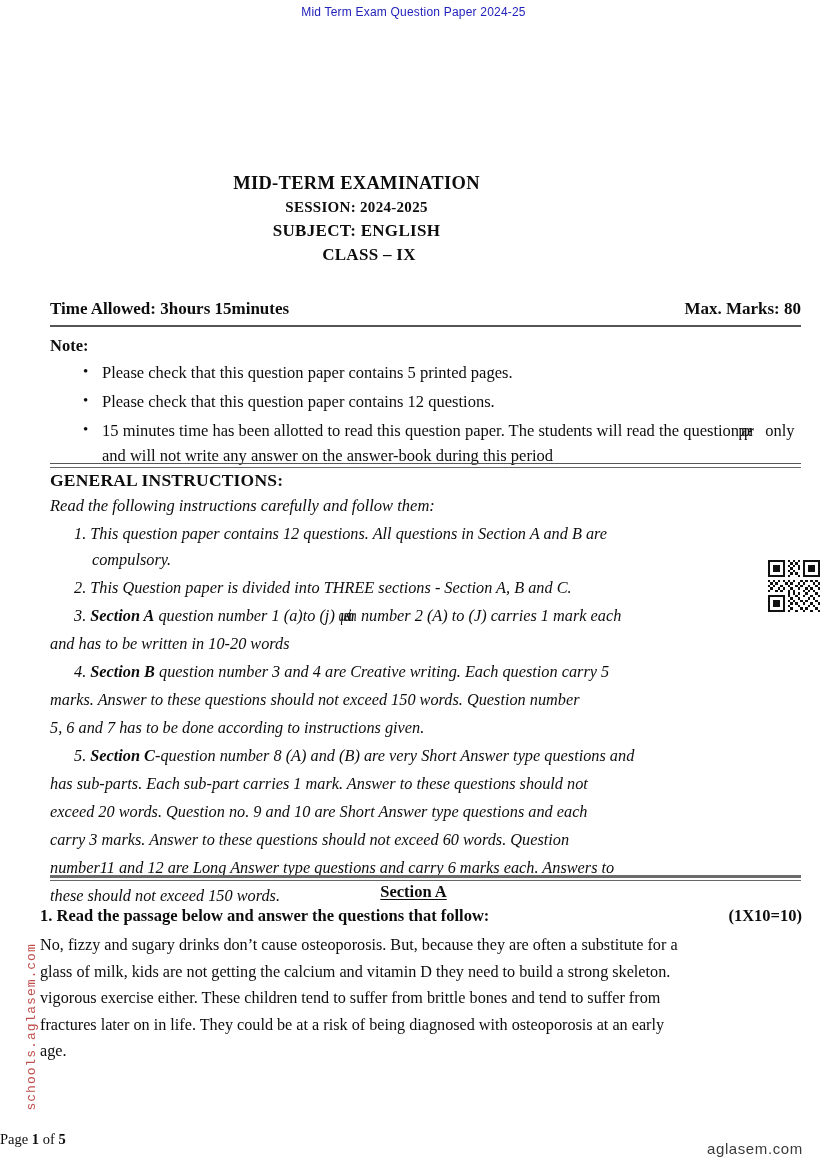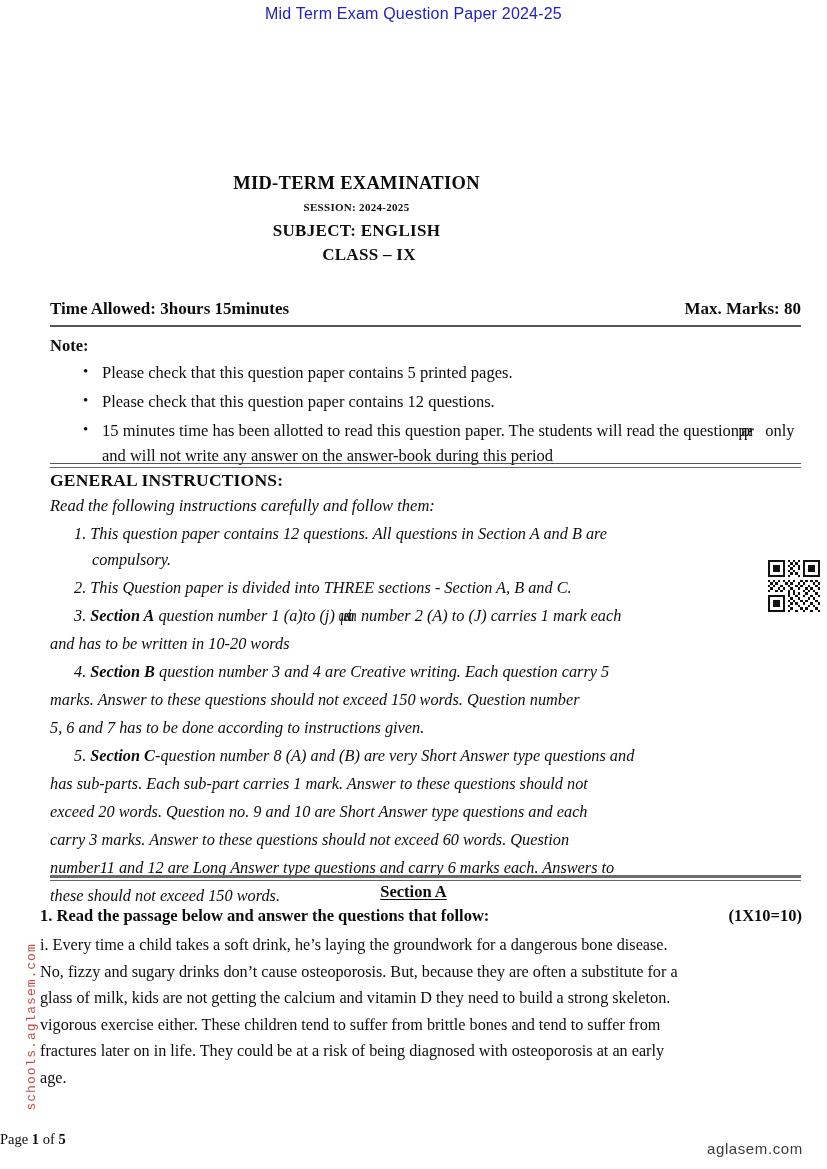--- a/index.html
+++ b/index.html
@@ -19,21 +19,21 @@
   }
 
   
   .top-header {
     position: absolute;
     top: 5px;
     left: 0;
     width: 827px;
     text-align: center;
     font-family: "Liberation Sans", "DejaVu Sans", sans-serif;
-    font-size: 16px;
+    font-size: 12px;
     letter-spacing: 0.2px;
     color: #2222bb;
   }
 
   
   .sheet {
     position: absolute;
     top: 0;
     left: 0;
     width: 827px;
@@ -47,21 +47,21 @@
     width: 713px;
     text-align: center;
   }
   .title-block div {
     font-weight: bold;
     font-size: 18px;
     line-height: 23.5px;
     letter-spacing: 0.3px;
   }
   .title-block .t1 { font-size: 18.5px; }
-  .title-block .t2 { font-size: 11px; text-align: center; }
+  .title-block .t2 { font-size: 15px; text-align: center; }
   .title-block .t3 { font-size: 17px; }
   .title-block .t4 { font-size: 17px; margin-left: 25px; }
 
   
   .meta-row {
     position: absolute;
     top: 299px;
     left: 50px;
     width: 751px;
     display: flex;
@@ -444,21 +444,20 @@
   <div class="section-title">
     <span>Section A</span>
   </div>
 
   <div class="q1-row">
     <span>1. Read the passage below and answer the questions that follow:</span>
     <span>(1X10=10)</span>
   </div>
 
   <div class="passage">
-    <div>i. Every time a child takes a soft drink, he’s laying the groundwork for a dangerous bone disease.</div>
     <div>No, fizzy and sugary drinks don’t cause osteoporosis. But, because they are often a substitute for a</div>
     <div>glass of milk, kids are not getting the calcium and vitamin D they need to build a strong skeleton.</div>
     <div>vigorous exercise either. These children tend to suffer from brittle bones and tend to suffer from</div>
     <div>fractures later on in life. They could be at a risk of being diagnosed with osteoporosis at an early</div>
     <div>age.</div>
   </div>
 
   <div class="footer">
     <span>Page </span><b>1</b><span> of </span><b>5</b>
   </div>

